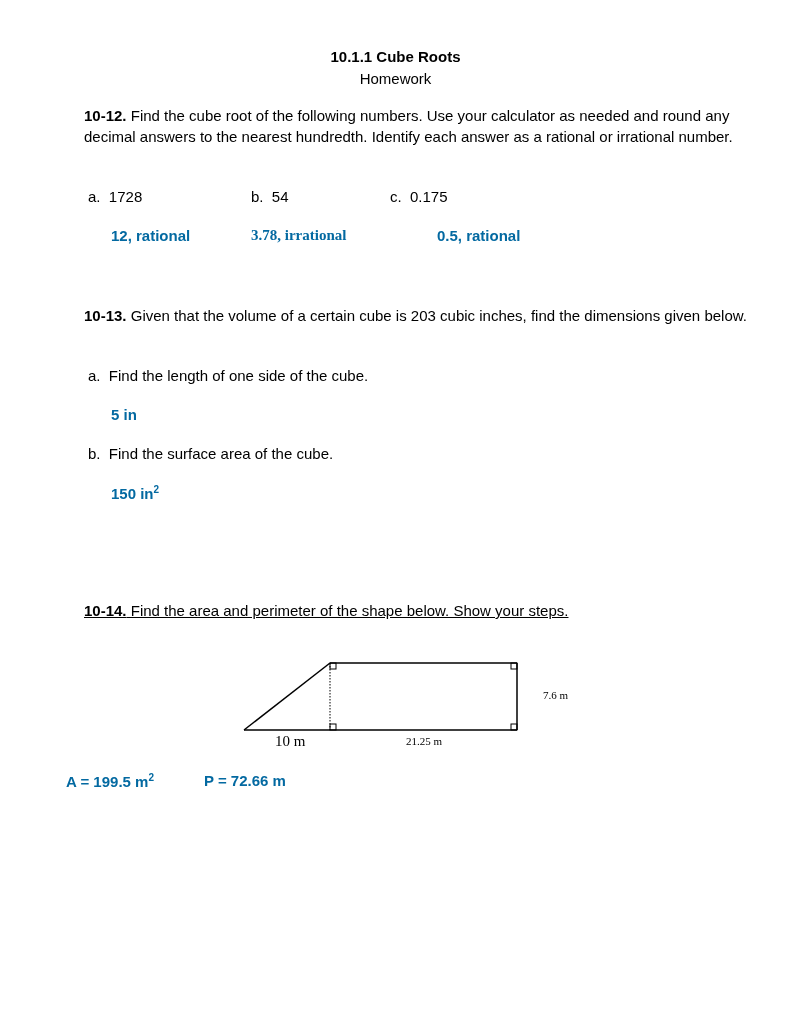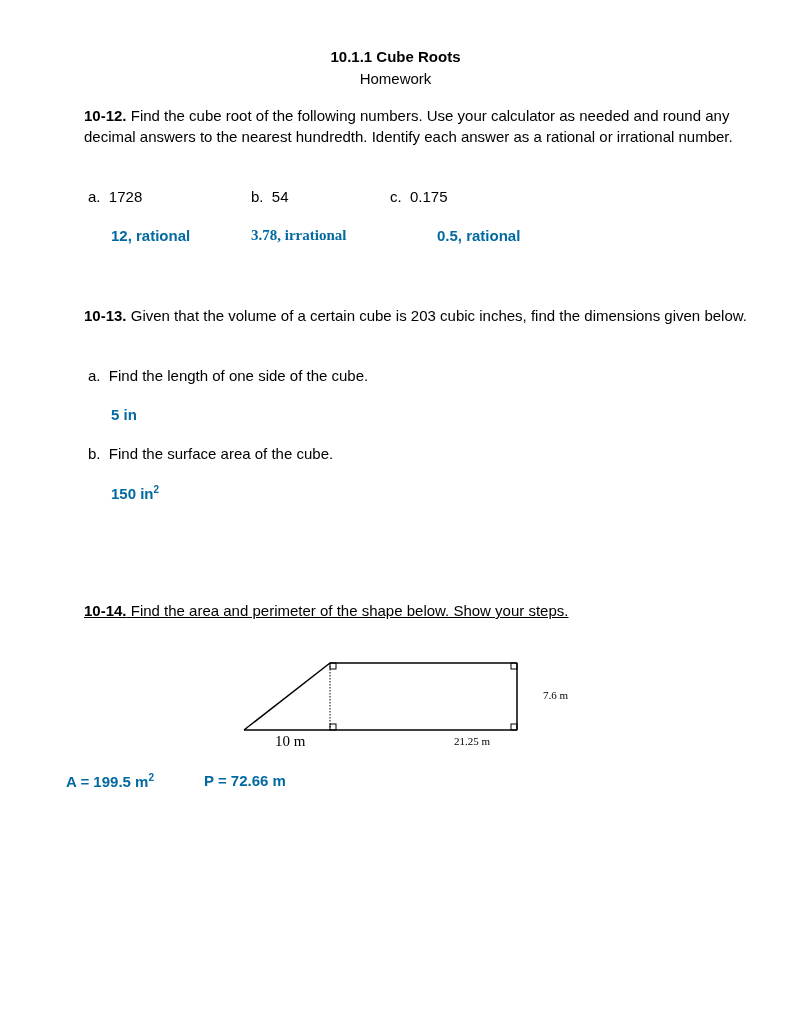--- a/index.html
+++ b/index.html
@@ -50,17 +50,17 @@
     <line x1="277" y1="5" x2="277" y2="72"></line>
     <line x1="4" y1="72" x2="90" y2="5"></line>
     <line x1="90" y1="5" x2="90" y2="72" stroke-dasharray="1.5,1.5" stroke-width="1"></line>
     <rect x="90" y="5" width="6" height="6" stroke-width="1"></rect>
     <rect x="271" y="5" width="6" height="6" stroke-width="1"></rect>
     <rect x="90" y="66" width="6" height="6" stroke-width="1"></rect>
     <rect x="271" y="66" width="6" height="6" stroke-width="1"></rect>
   </g>
 </svg>
 <div class="abs" style="left:275px;top:733px;font-family:'Liberation Serif',serif;font-size:15px;">10 m</div>
-<div class="abs" style="left:406px;top:735px;font-family:'Liberation Serif',serif;font-size:11px;margin-left:48px;">21.25 m</div>
+<div class="abs" style="left:406px;top:735px;font-family:'Liberation Serif',serif;font-size:11px;">21.25 m</div>
 <div class="abs" style="left:519px;top:689px;font-family:Liberation Serif, serif;font-size:11px;margin-left:24px;">7.6 m</div>
 
 <div class="abs red" style="left:66px;top:772px;"><span>A = 199.5 m</span><sup>2</sup></div>
 <div class="abs red" style="left:204px;top:772px;">P = 72.66 m</div>
 
 </body></html>

